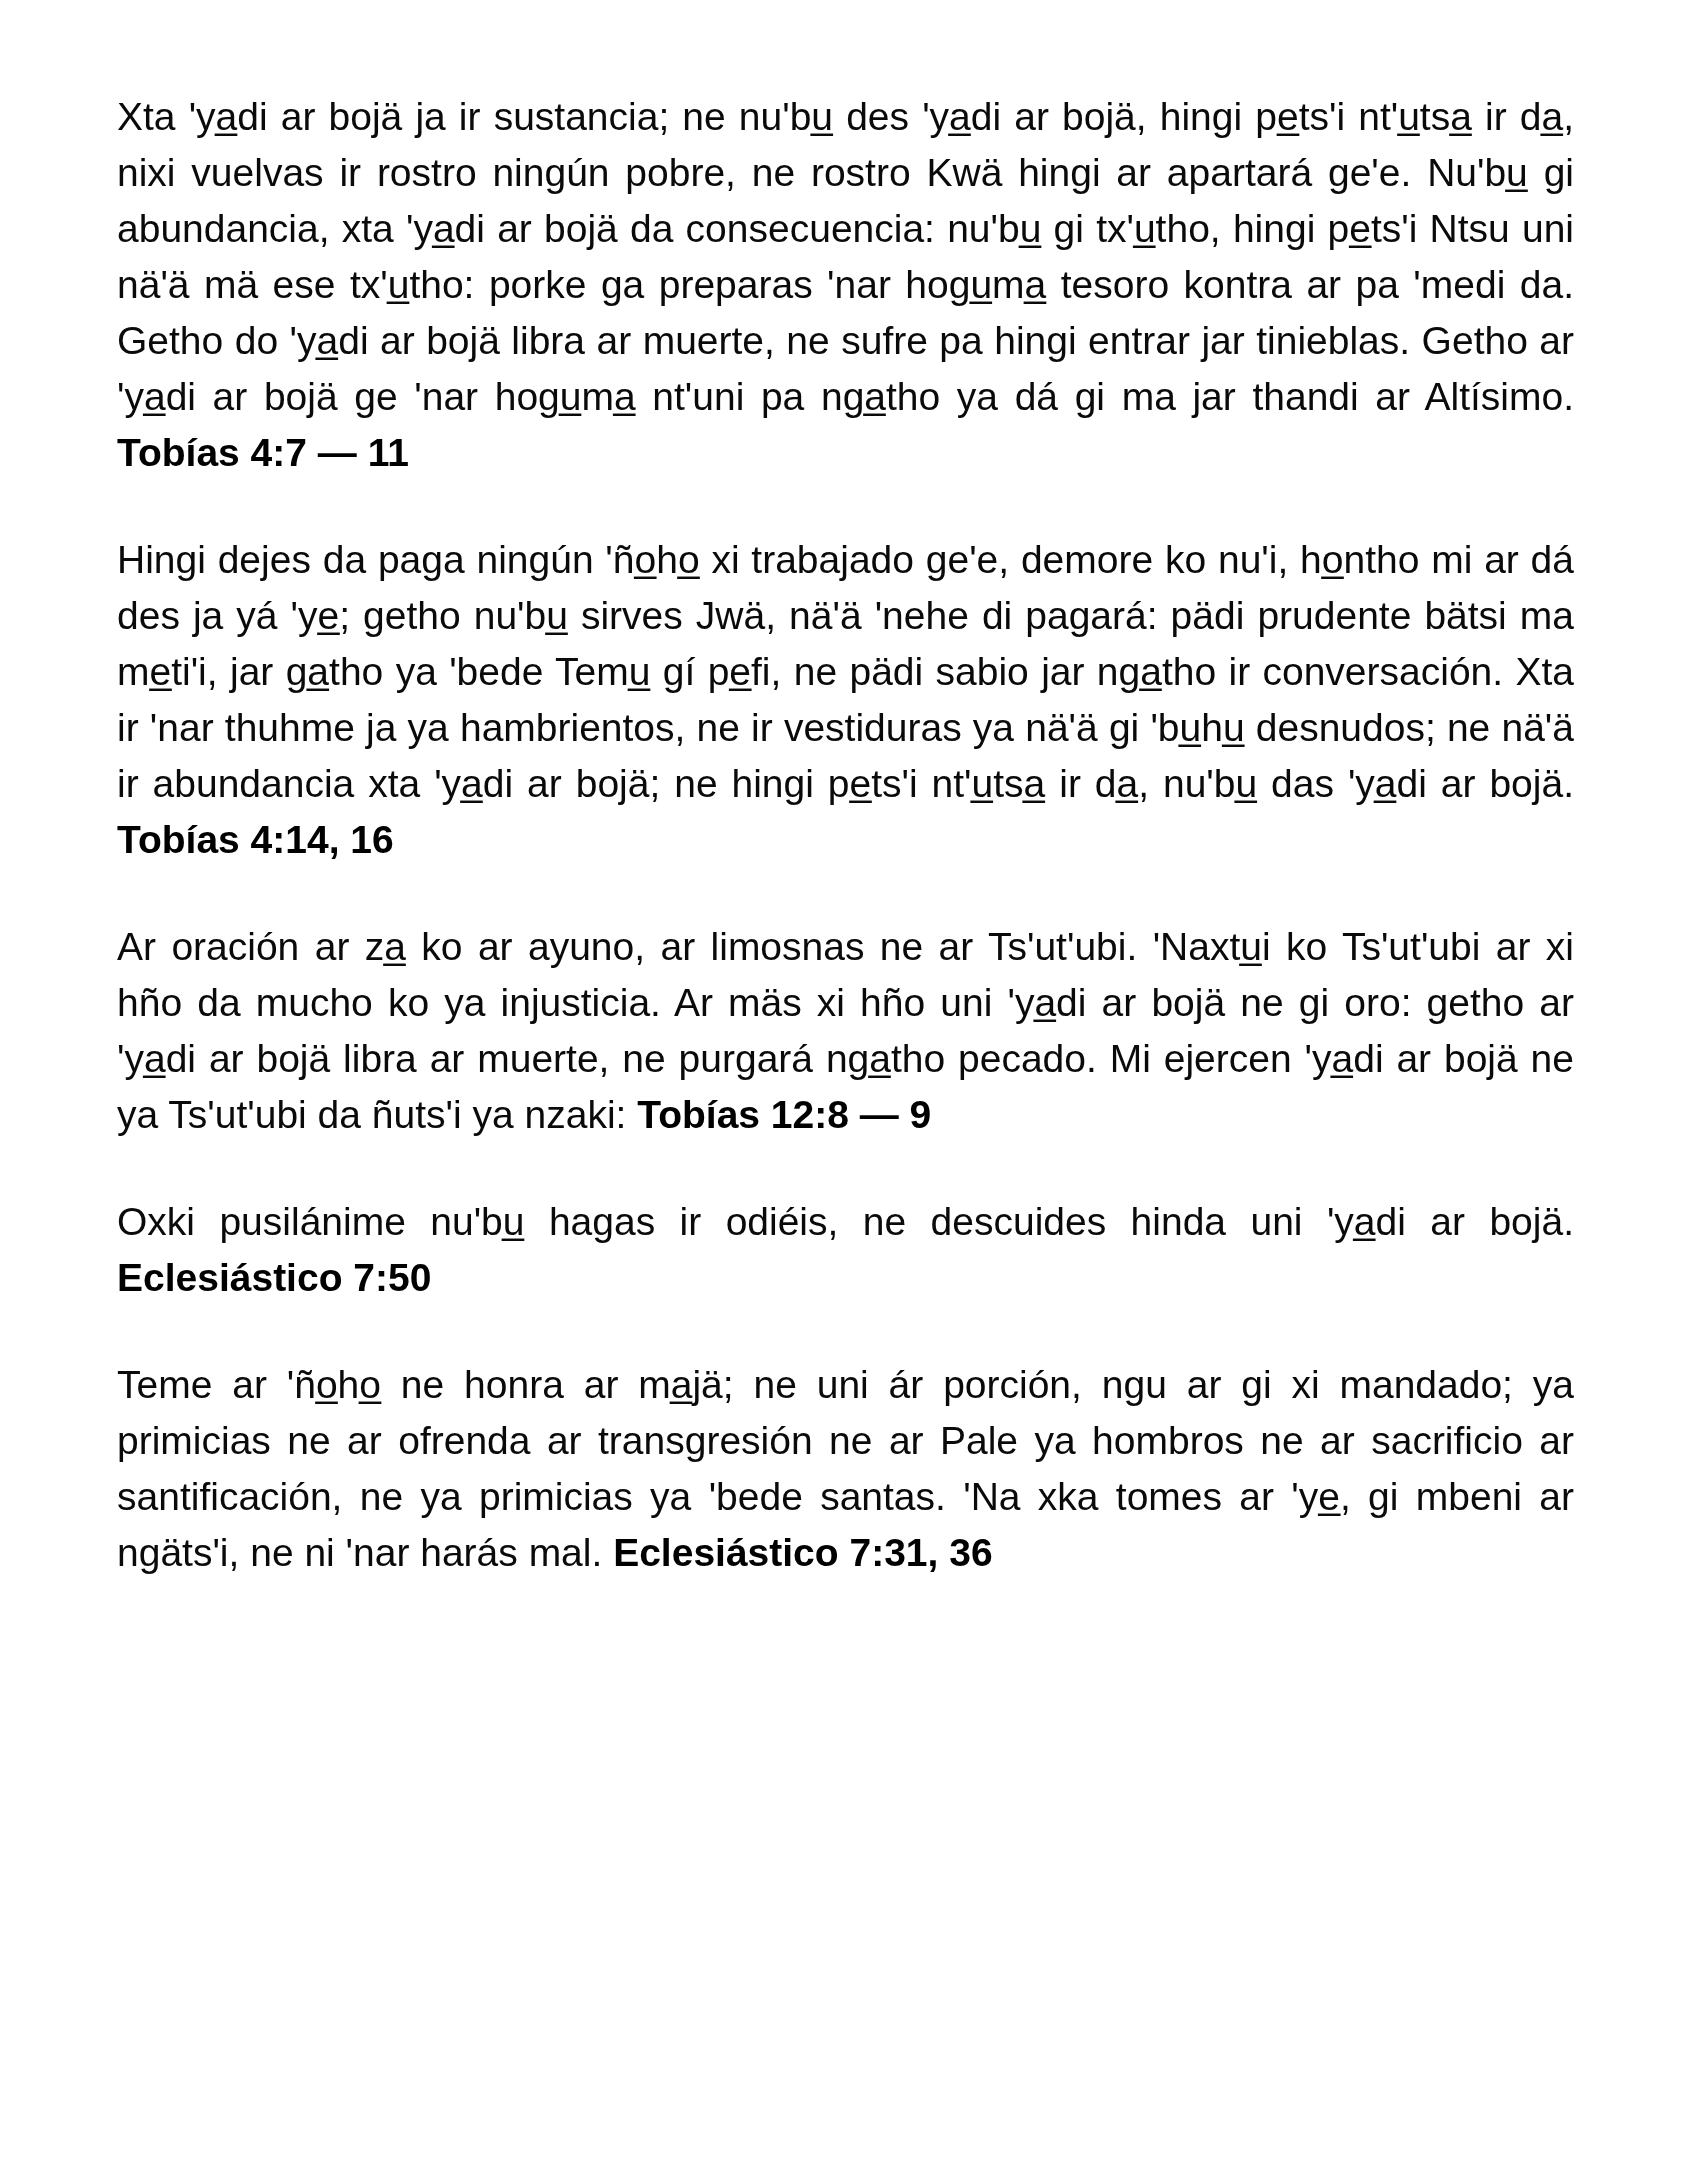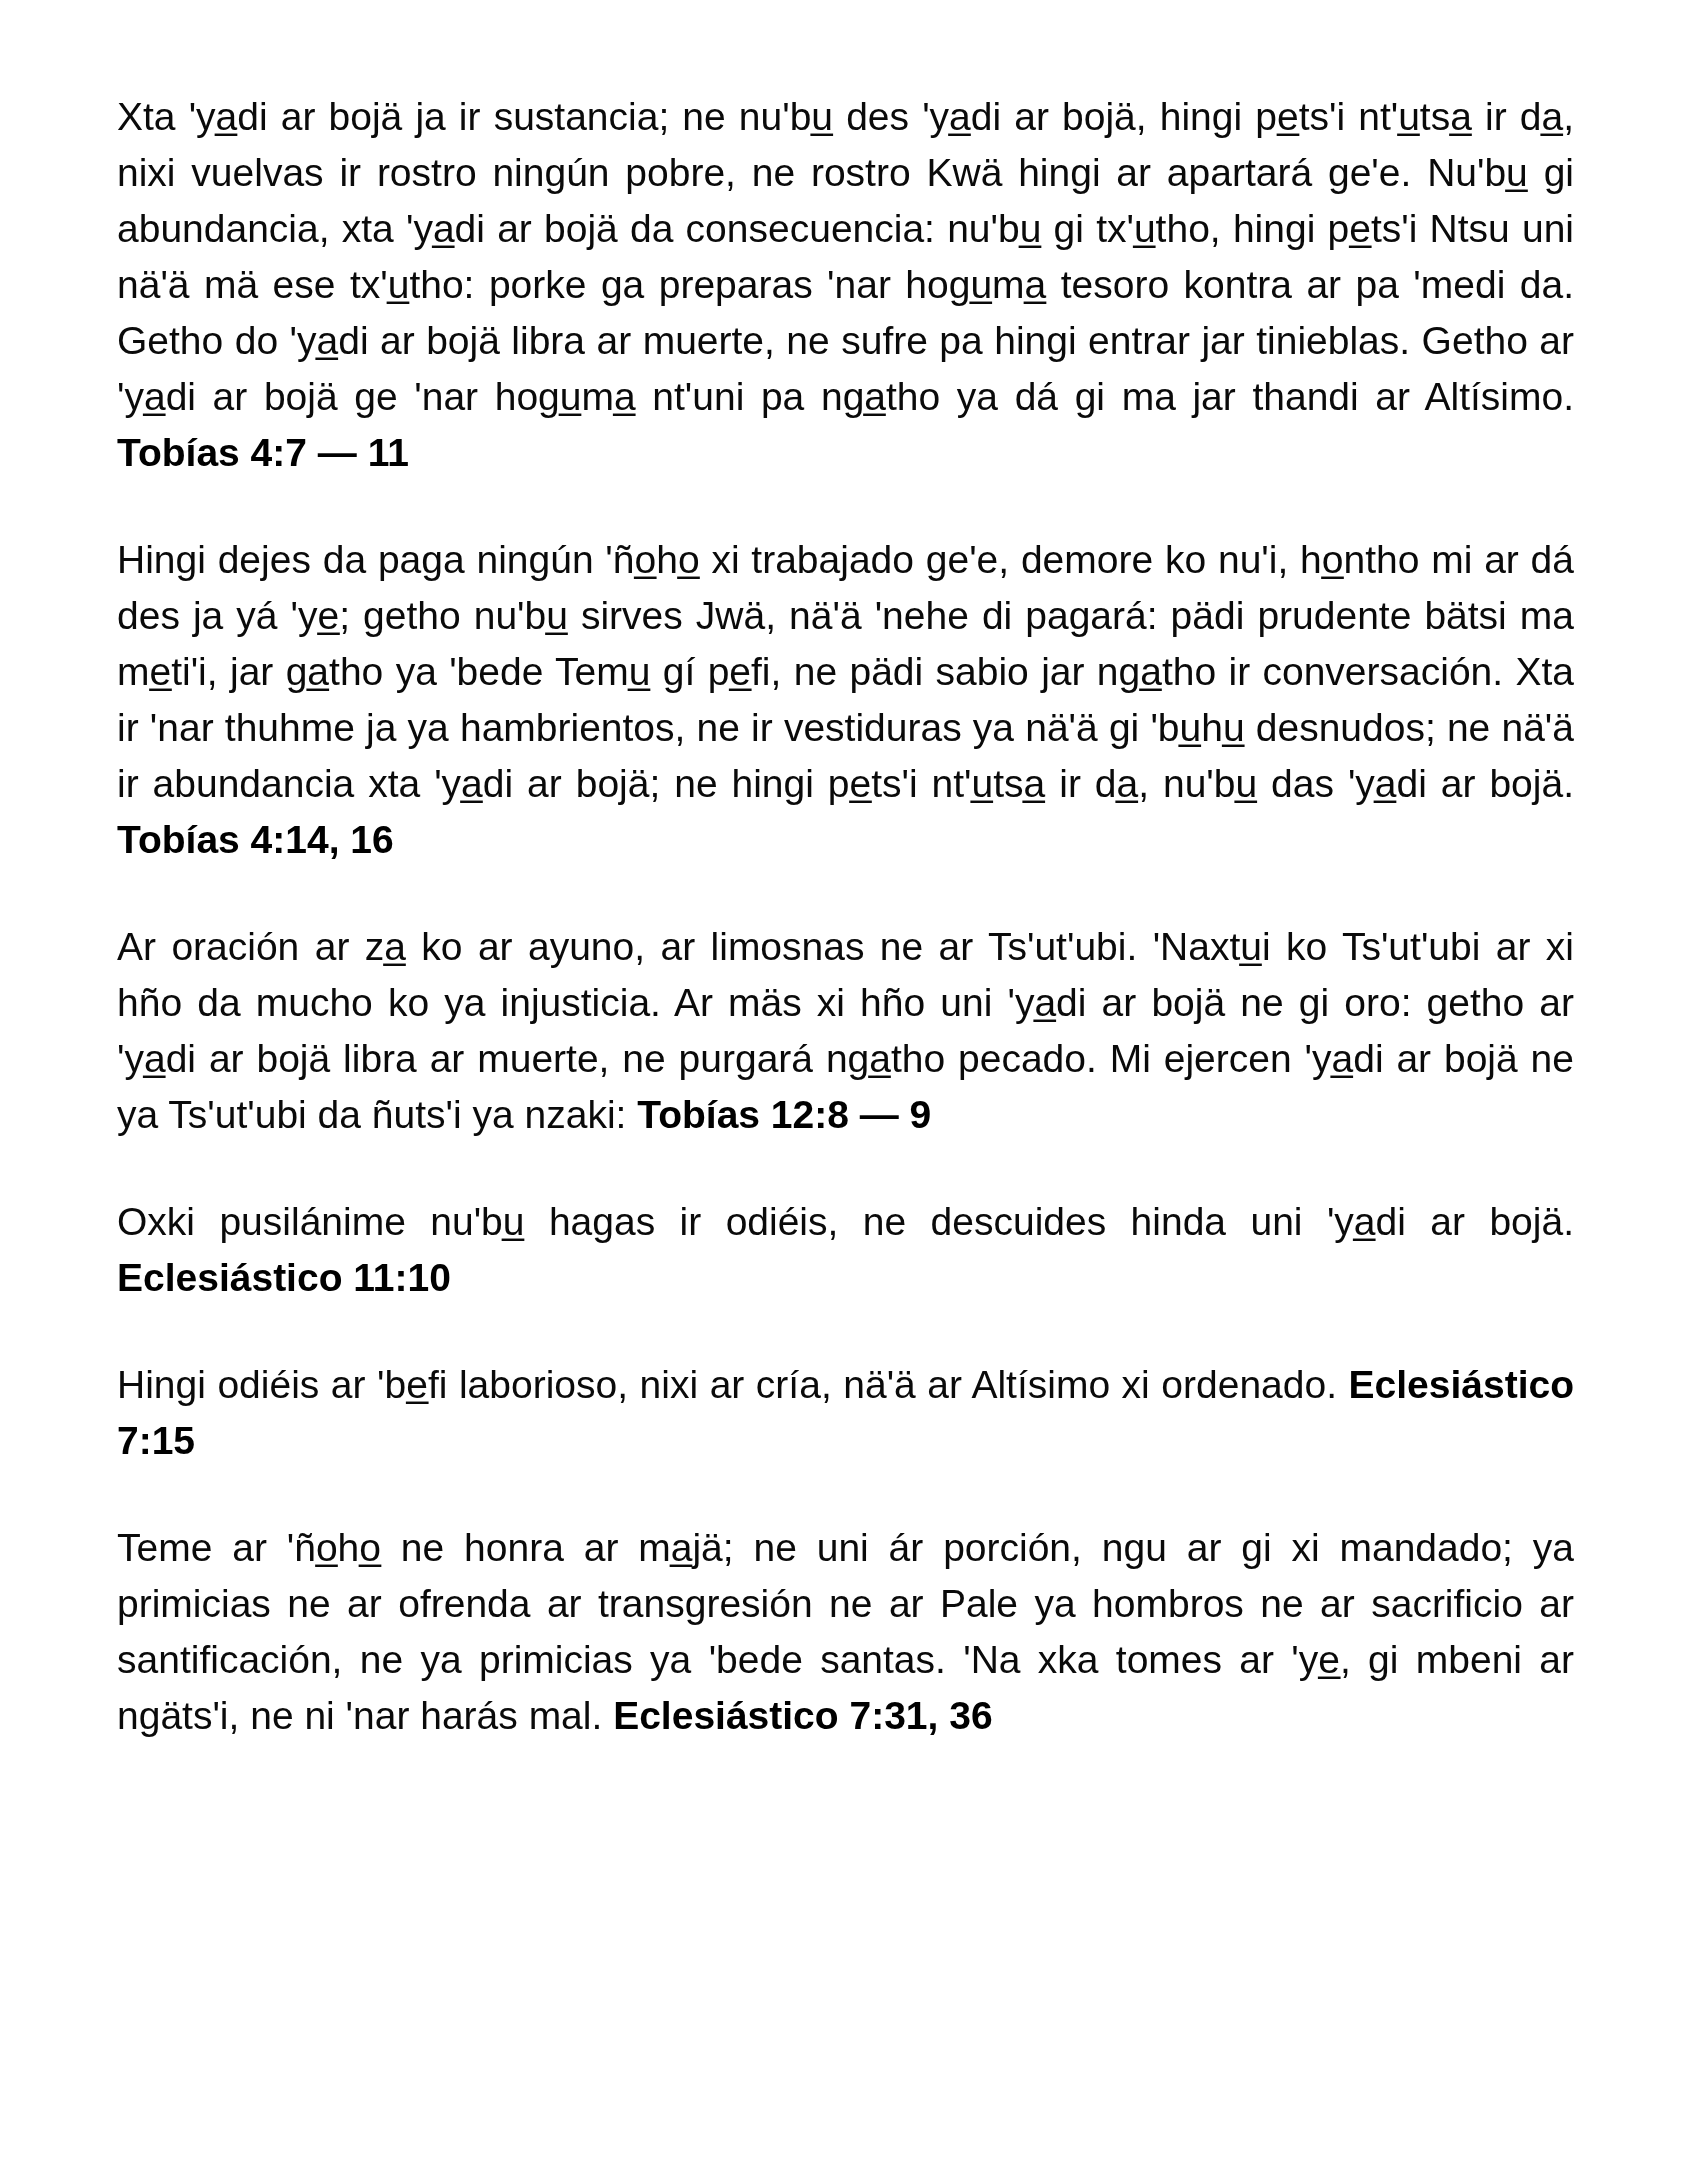--- a/index.html
+++ b/index.html
@@ -32,20 +32,19 @@
 <body>
 
 <div class="page">
 
   <p class="para"><span>Xta 'ya̲di ar bojä ja ir sustancia; ne nu'bu̲ des 'ya̲di ar bojä, hingi pe̲ts'i nt'u̲tsa̲ ir da̲, nixi vuelvas ir rostro ningún pobre, ne rostro Kwä hingi ar apartará ge'e. Nu'bu̲ gi abundancia, xta 'ya̲di ar bojä da consecuencia: nu'bu̲ gi tx'u̲tho, hingi pe̲ts'i Ntsu uni nä'ä mä ese tx'u̲tho: porke ga preparas 'nar hogu̲ma̲ tesoro kontra ar pa 'medi da. Getho do 'ya̲di ar bojä libra ar muerte, ne sufre pa hingi entrar jar tinieblas. Getho ar 'ya̲di ar bojä ge 'nar hogu̲ma̲ nt'uni pa nga̲tho ya dá gi ma jar thandi ar Altísimo.</span> <strong class="verse-ref">Tobías 4:7 — 11</strong></p>
 
   <p class="para"><span>Hingi dejes da paga ningún 'ño̲ho̲ xi trabajado ge'e, demore ko nu'i, ho̲ntho mi ar dá des ja yá 'ye̲; getho nu'bu̲ sirves Jwä, nä'ä 'nehe di pagará: pädi prudente bätsi ma me̲ti'i, jar ga̲tho ya 'bede Temu̲ gí pe̲fi, ne pädi sabio jar nga̲tho ir conversación. Xta ir 'nar thuhme ja ya hambrientos, ne ir vestiduras ya nä'ä gi 'bu̲hu̲ desnudos; ne nä'ä ir abundancia xta 'ya̲di ar bojä; ne hingi pe̲ts'i nt'u̲tsa̲ ir da̲, nu'bu̲ das 'ya̲di ar bojä.</span> <strong class="verse-ref">Tobías 4:14, 16</strong></p>
 
   <p class="para"><span>Ar oración ar za̲ ko ar ayuno, ar limosnas ne ar Ts'ut'ubi. 'Naxtu̲i ko Ts'ut'ubi ar xi hño da mucho ko ya injusticia. Ar mäs xi hño uni 'ya̲di ar bojä ne gi oro: getho ar 'ya̲di ar bojä libra ar muerte, ne purgará nga̲tho pecado. Mi ejercen 'ya̲di ar bojä ne ya Ts'ut'ubi da ñuts'i ya nzaki:</span> <strong class="verse-ref">Tobías 12:8 — 9</strong></p>
 
-  <p class="para"><span>Oxki pusilánime nu'bu̲ hagas ir odiéis, ne descuides hinda uni 'ya̲di ar bojä.</span> <strong class="verse-ref">Eclesiástico 11:10</strong></p>
+  <p class="para"><span>Oxki pusilánime nu'bu̲ hagas ir odiéis, ne descuides hinda uni 'ya̲di ar bojä.</span> <strong class="verse-ref">Eclesiástico 7:50</strong></p>
 
-  <p class="para"><span>Hingi odiéis ar 'be̲fi laborioso, nixi ar cría, nä'ä ar Altísimo xi ordenado.</span> <strong class="verse-ref">Eclesiástico 7:15</strong></p>
 
   <p class="para"><span>Teme ar 'ño̲ho̲ ne honra ar ma̲jä; ne uni ár porción, ngu ar gi xi mandado; ya primicias ne ar ofrenda ar transgresión ne ar Pale ya hombros ne ar sacrificio ar santificación, ne ya primicias ya 'bede santas. 'Na xka tomes ar 'ye̲, gi mbeni ar ngäts'i, ne ni 'nar harás mal.</span> <strong class="verse-ref">Eclesiástico 7:31, 36</strong></p>
 
 </div>
 
 
 </body></html>

